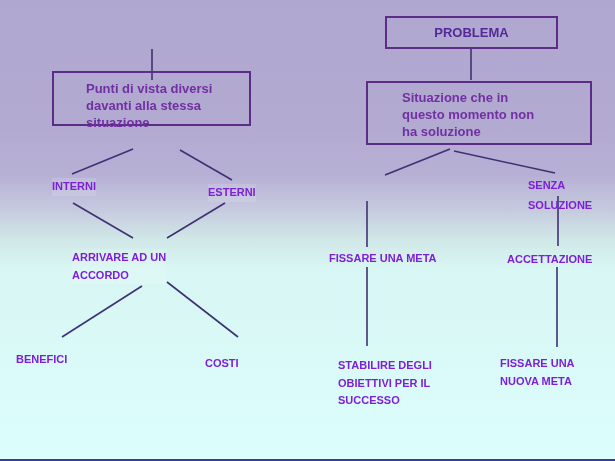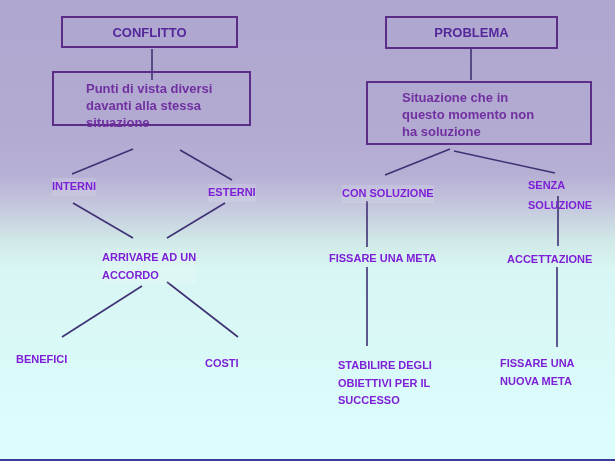--- a/index.html
+++ b/index.html
@@ -65,50 +65,48 @@
 
     <line x1="471" y1="48" x2="471" y2="80"></line>
     <line x1="450" y1="149" x2="385" y2="175"></line>
     <line x1="454" y1="151" x2="555" y2="173"></line>
     <line x1="367" y1="201" x2="367" y2="247"></line>
     <line x1="367" y1="267" x2="367" y2="346"></line>
     <line x1="558" y1="196" x2="558" y2="246"></line>
     <line x1="557" y1="267" x2="557" y2="347"></line>
   </svg>
 
-  <div class="node-box" style="left:61px;top:16px;width:177px;height:32px;">CONFLITTO</div>
 
   <div class="node-box" style="left:385px;top:16px;width:173px;height:33px;">PROBLEMA</div>
 
   <div class="def-box" style="left:52px;top:71px;width:199px;height:55px;padding:7px 6px 0 32px;">
     <span class="ln">Punti di vista diversi</span>
     <span class="ln">davanti alla stessa</span>
     <span class="ln">situazione</span>
   </div>
 
   <div class="def-box" style="left:366px;top:81px;width:226px;height:64px;padding:6px 4px 0 34px;">
     <span class="ln">Situazione che in</span>
     <span class="ln">questo momento non</span>
     <span class="ln">ha soluzione</span>
   </div>
 
   <div class="lbl halo" style="left:52px;top:178px;">INTERNI</div>
 
   <div class="lbl halo" style="left:208px;top:184px;">ESTERNI</div>
 
-  <div class="lbl halo" style="left:72px;top:249px;margin-left:30px;">
+  <div class="lbl halo" style="left:72px;top:249px;">
     <span style="display:block">ARRIVARE AD UN</span>
     <span style="display:block">ACCORDO</span>
   </div>
 
   <div class="lbl" style="left:16px;top:351px;">BENEFICI</div>
 
   <div class="lbl" style="left:205px;top:355px;">COSTI</div>
 
-  <div class="lbl halo" style="left:342px;top:185px;">CON SOLUZIONE</div>
 
   <div class="lbl" style="left:528px;top:176px;line-height:19.5px;">
     <span style="display:block">SENZA</span>
     <span style="display:block">SOLUZIONE</span>
   </div>
 
   <div class="lbl" style="left:329px;top:250px;">FISSARE UNA META</div>
 
   <div class="lbl" style="left:507px;top:251px;">ACCETTAZIONE</div>
 

